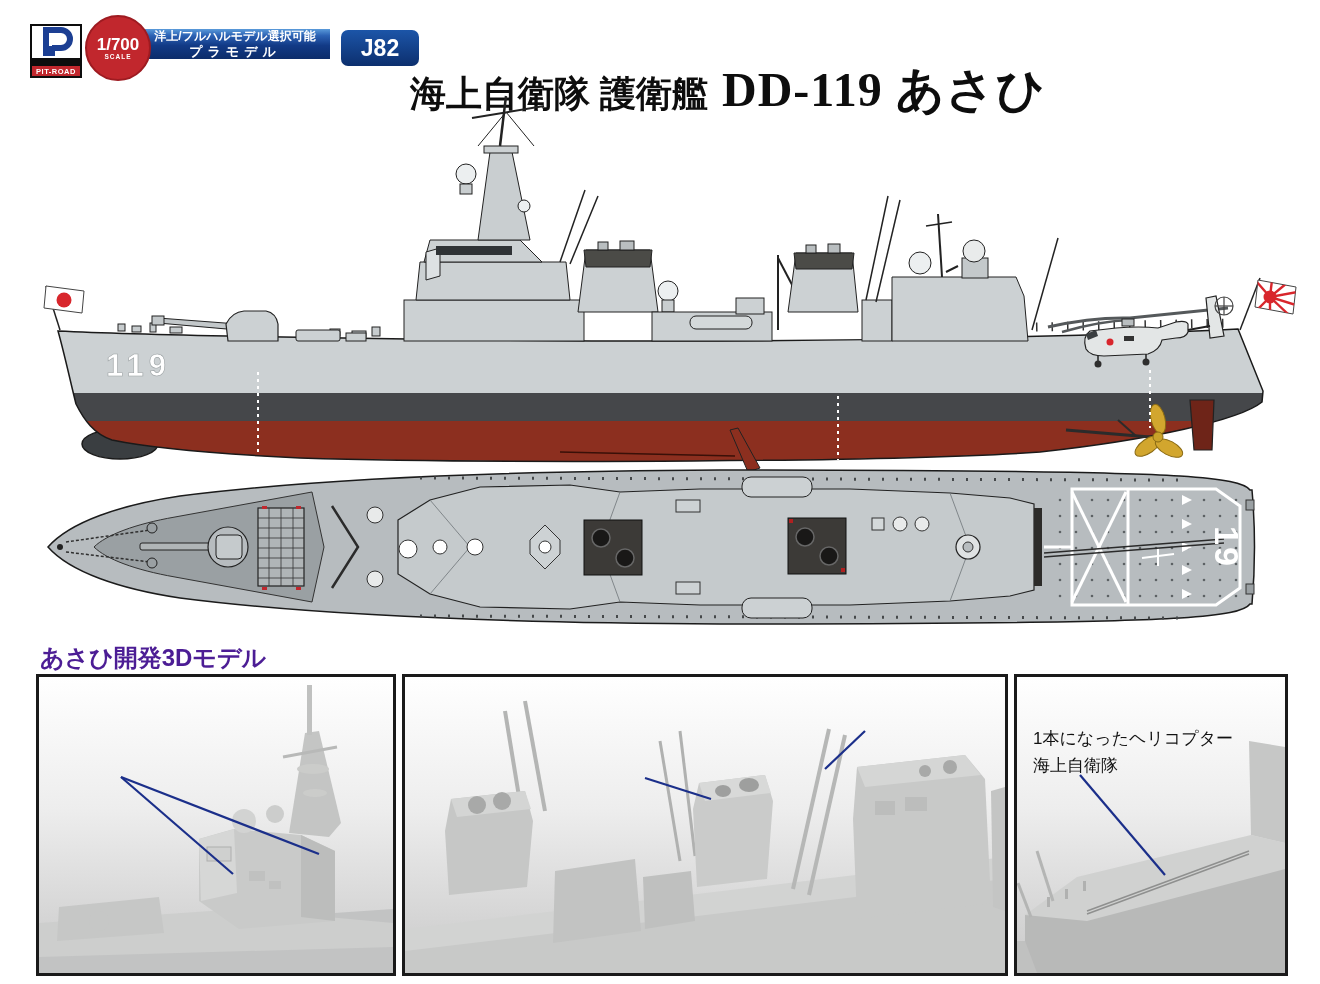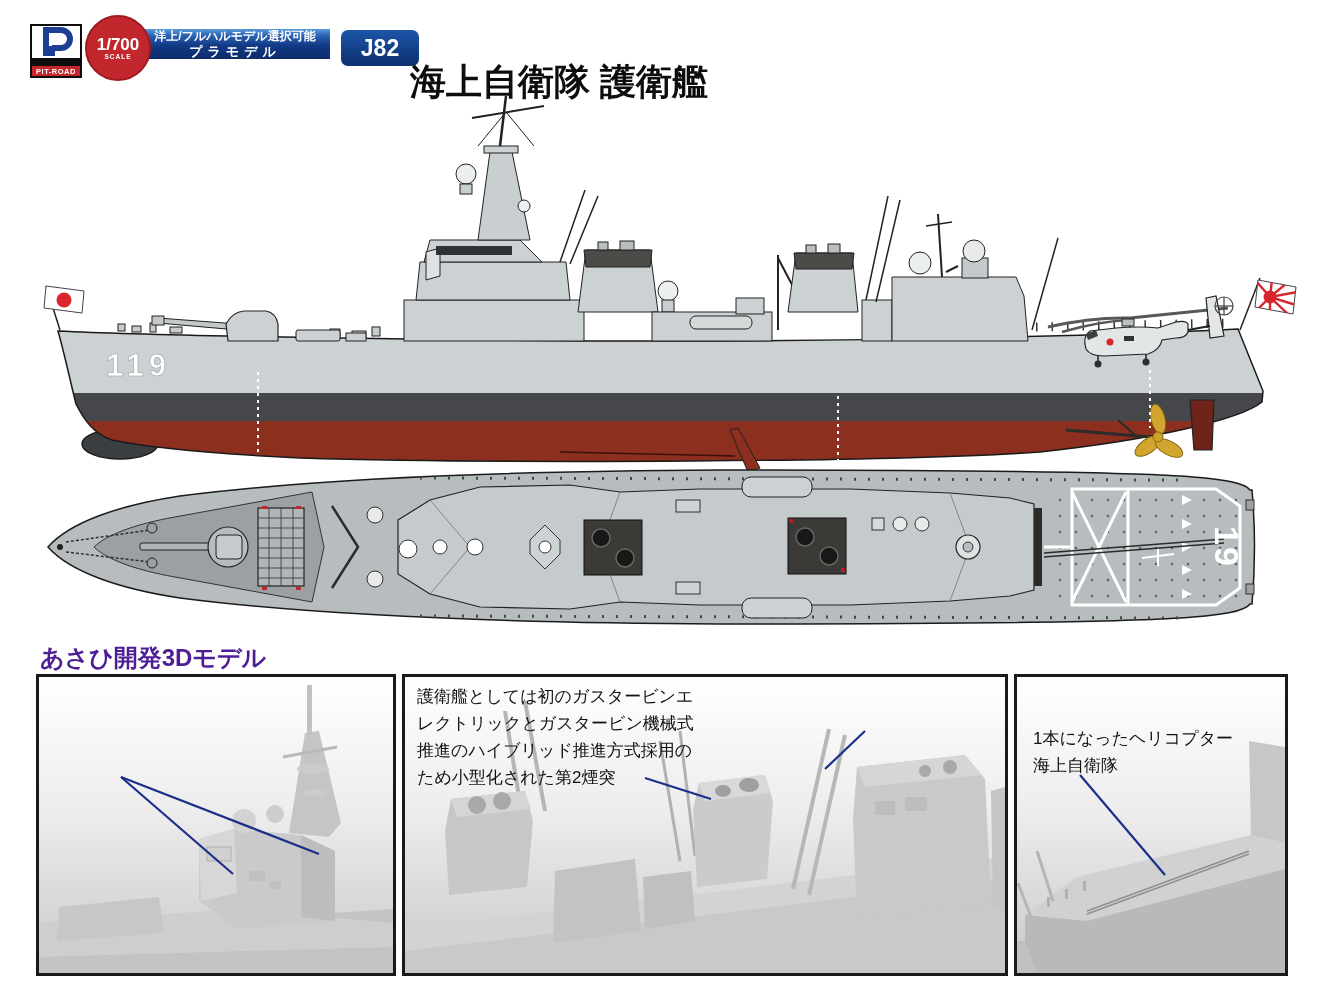--- a/index.html
+++ b/index.html
@@ -66,20 +66,21 @@
 
   <div class="type-banner">
     <div class="l1">洋上/フルハルモデル選択可能</div>
     <div class="l2">プラモデル</div>
   </div>
 
   <div class="kit-badge">J82</div>
 
   <div class="title-row">
     <span class="title-prefix">海上自衛隊 護衛艦</span>
+    <span class="title-name">DD-119 あさひ</span>
   </div>
 
   <svg class="art" viewBox="0 0 1320 984">
     <defs>
       <clipPath id="hullClip">
         <path d="M58,331 C120,334 300,339 620,341 C880,342 1120,335 1238,329 L1263,391 L1262,402
                  C1240,420 1150,440 1040,452 C900,462 500,464 300,458 C220,454 150,448 112,440
                  C94,434 84,420 76,404 C70,380 64,352 58,331 Z"></path>
       </clipPath>
       <clipPath id="ensignClip">
@@ -399,24 +400,20 @@
       <rect x="470" y="124" width="20" height="14" fill="#bcbdbc"></rect>
         <rect x="500" y="120" width="22" height="14" fill="#bcbdbc"></rect>
       <circle cx="520" cy="94" r="6" fill="#a8a9a8"></circle>
         <circle cx="545" cy="90" r="7" fill="#a8a9a8"></circle>
       <polygon points="586,114 600,110 600,234 588,230" fill="#c4c5c4"></polygon>
       <g stroke="#1b2f8a" stroke-width="2.2">
         <line x1="240" y1="101" x2="306" y2="122"></line>
           <line x1="460" y1="54" x2="420" y2="92"></line>
       </g>
     </svg>
-    <div class="caption" style="left:12px; top:6px;">護衛艦としては初のガスタービンエ
-レクトリックとガスタービン機械式
-推進のハイブリッド推進方式採用の
-ため小型化された第2煙突</div>
   </div>
 
   <div class="panel p3">
     <svg width="268" height="296" viewBox="0 0 268 296">
       <rect x="0" y="264" width="268" height="32" fill="#c0c1c0"></rect>
       <polygon points="8,238 264,190 268,192 268,296 20,296 8,264" fill="#b8b9b8"></polygon>
       <polygon points="8,238 60,200 234,158 268,166 268,192 70,244" fill="#d0d1d0"></polygon>
       <polygon points="232,64 268,70 268,166 234,158" fill="#c6c7c6"></polygon>
       <g stroke="#8f908f" stroke-width="1.5">
         <line x1="70" y1="234" x2="232" y2="174"></line>

